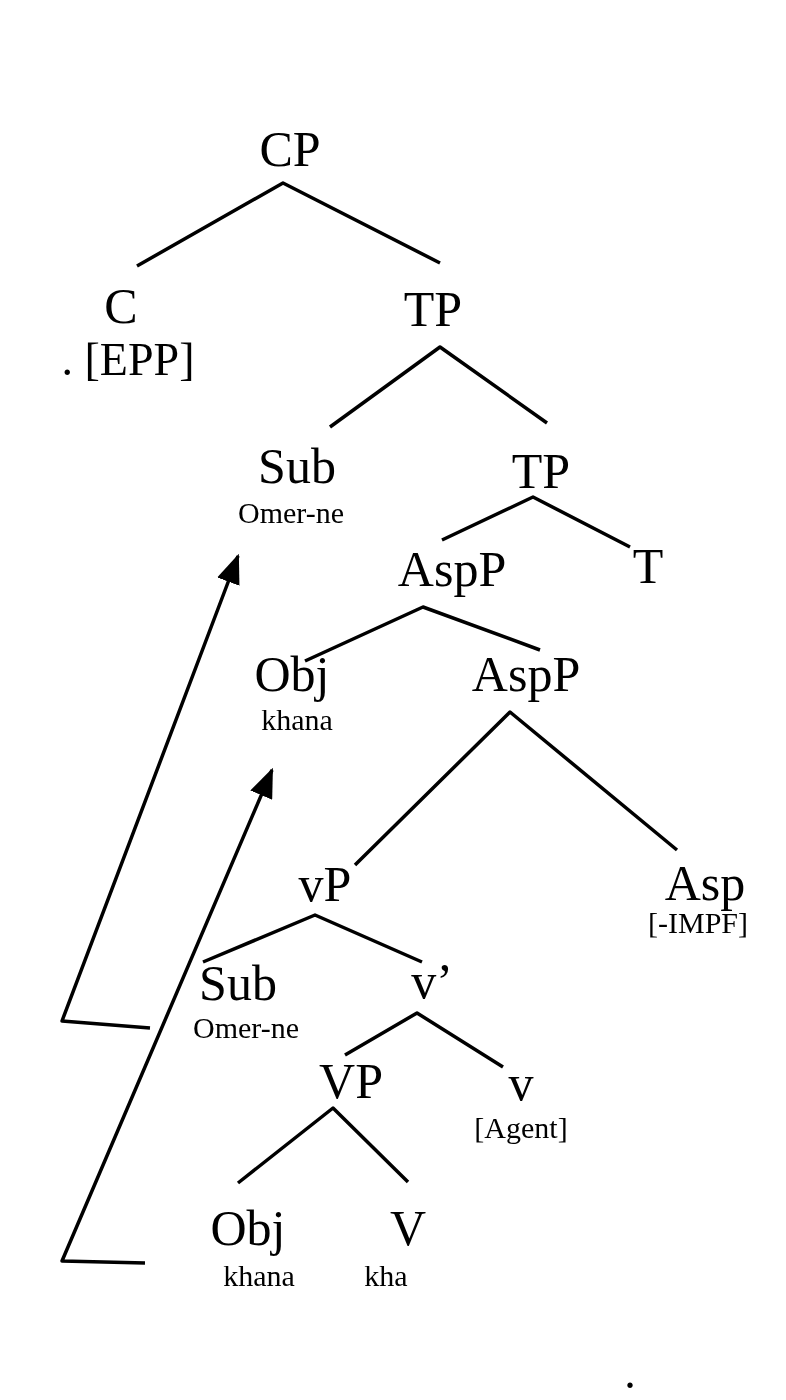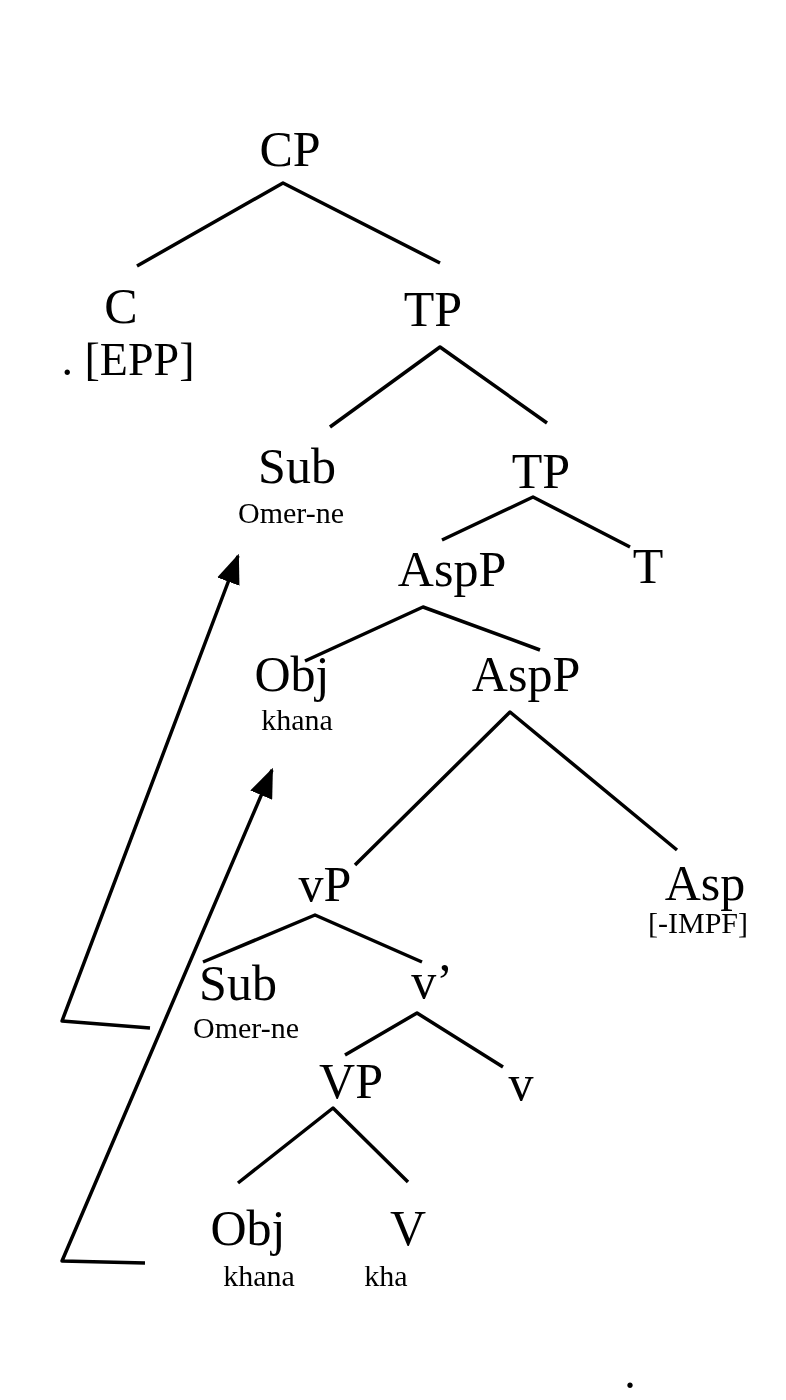--- a/index.html
+++ b/index.html
@@ -61,19 +61,20 @@
   <div class="node w" style="left:297px;top:705px;">khana</div>
   <div class="node t" style="left:526px;top:649px;">AspP</div>
   <div class="node t" style="left:325px;top:859px;">vP</div>
   <div class="node t" style="left:680px;top:858px;margin-left:25px;">Asp</div>
   <div class="node w" style="left:666px;top:908px;margin-left:32px;">[-IMPF]</div>
   <div class="node t" style="left:238px;top:958px;">Sub</div>
   <div class="node w" style="left:246px;top:1013px;">Omer-ne</div>
   <div class="node t" style="left:432px;top:956px;">v’</div>
   <div class="node t" style="left:351px;top:1056px;">VP</div>
   <div class="node t" style="left:521px;top:1058px;">v</div>
+  <div class="node w" style="left:521px;top:1113px;">[Agent]</div>
   <div class="node t" style="left:248px;top:1203px;">Obj</div>
   <div class="node w" style="left:259px;top:1261px;">khana</div>
   <div class="node t" style="left:408px;top:1203px;">V</div>
   <div class="node w" style="left:386px;top:1261px;text-align:center;">kha</div>
   <div class="node m" style="left:630px;top:1350px;">.</div>
 
 </div>
 
 </body></html>

